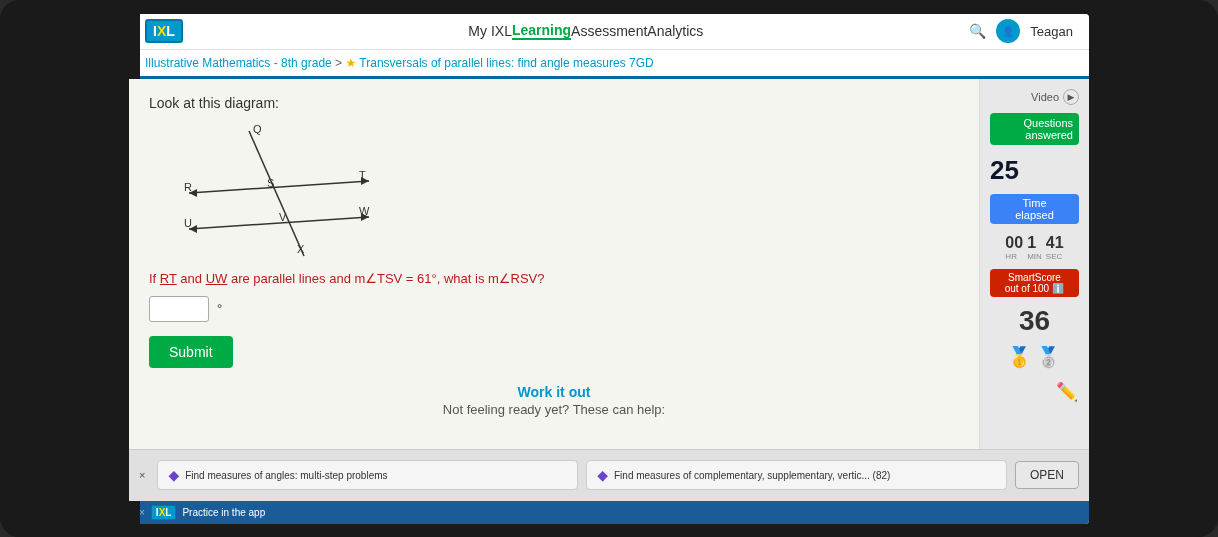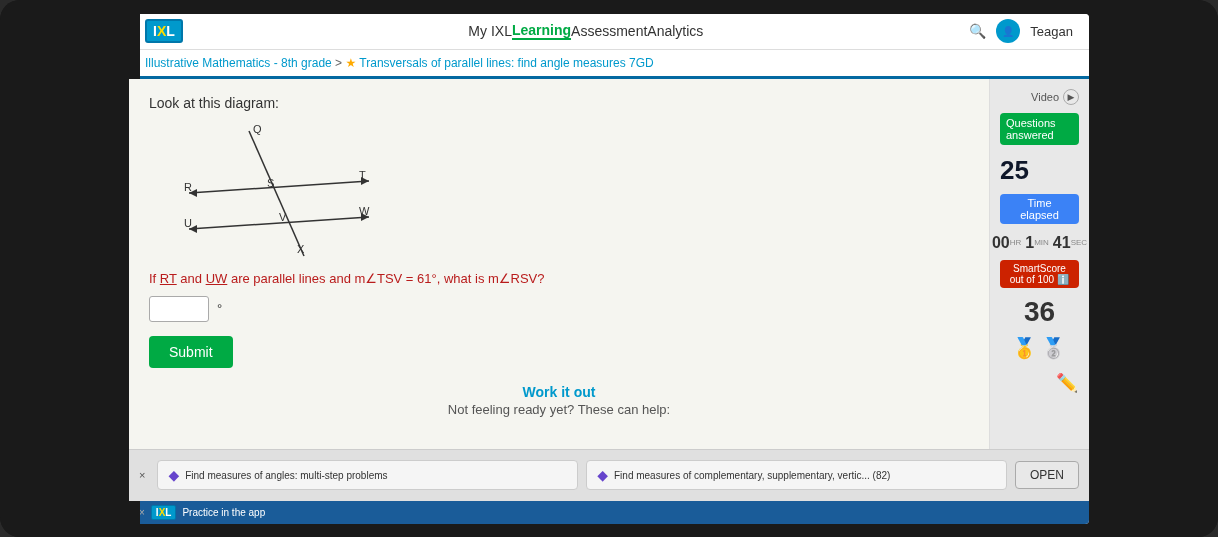--- a/index.html
+++ b/index.html
@@ -165,21 +165,21 @@
     
     .work-it-out {
       text-align: center;
       margin-top: 16px;
       font-size: 13px;
     }
     .work-it-out .title { color: #0099cc; font-weight: bold; font-size: 14px; }
     .work-it-out .subtitle { color: #555; margin-top: 2px; }
     
     .sidebar {
-      width: 100px;
+      width: 110px;
       background: #e8e8e8;
       padding: 10px;
       display: flex;
       flex-direction: column;
       gap: 8px;
       border-left: 1px solid #ddd;
       flex-shrink: 0;
     }
     .video-circle {
       width: 16px;
@@ -191,21 +191,21 @@
       justify-content: center;
       font-size: 9px;
       color: #555;
     }
     .qa-btn {
       background: #00aa44;
       color: #fff;
       border-radius: 4px;
       padding: 4px 6px;
       font-size: 11px;
-      text-align: left;
+      text-align: right;
       cursor: pointer;
     }
     .questions-count {
       font-size: 26px;
       font-weight: bold;
       color: #0f172a;
       margin-top: 2px;
     }
     .time-label-box {
       background: #3b82f6;
@@ -216,22 +216,21 @@
       text-align: center;
     }
     .time-digits {
       display: flex;
       gap: 4px;
       justify-content: center;
       margin-top: 2px;
     }
     .time-block {
       display: flex;
-      flex-direction: row;
-      align-items: center;
+      flex-direction: column;
     }
     .time-num {
       font-size: 16px;
       font-weight: bold;
       color: #333;
     }
     .time-unit {
       font-size: 8px;
       color: #888;
     }

